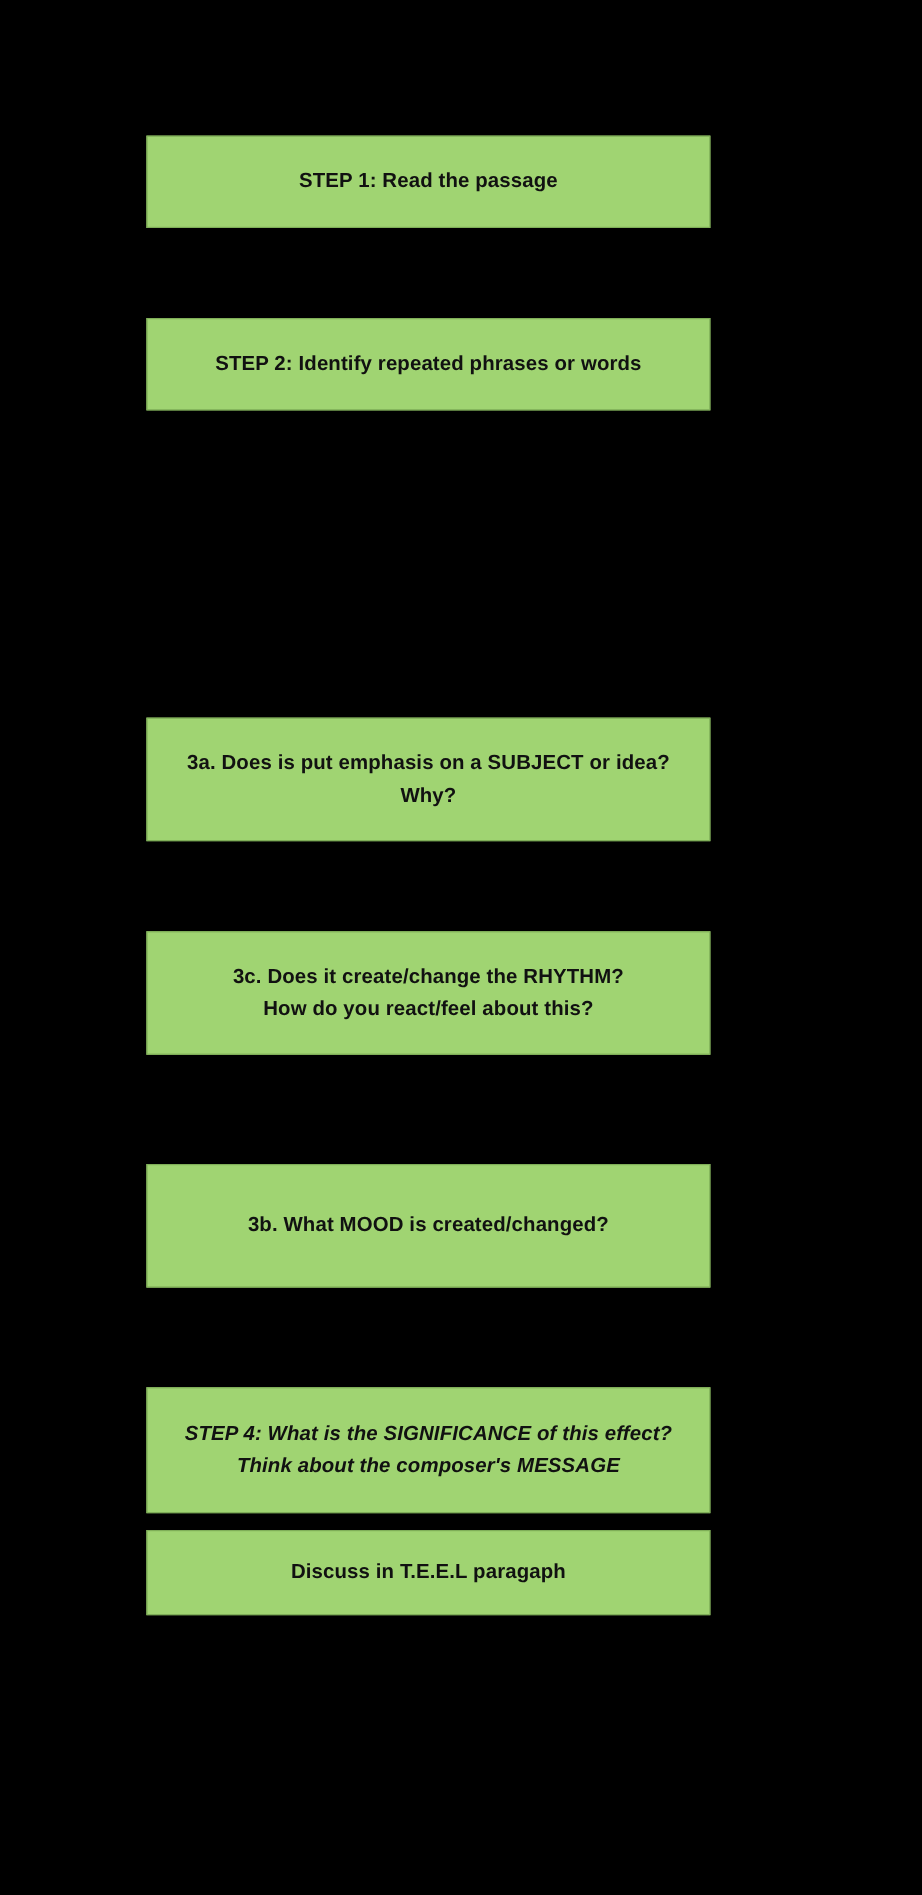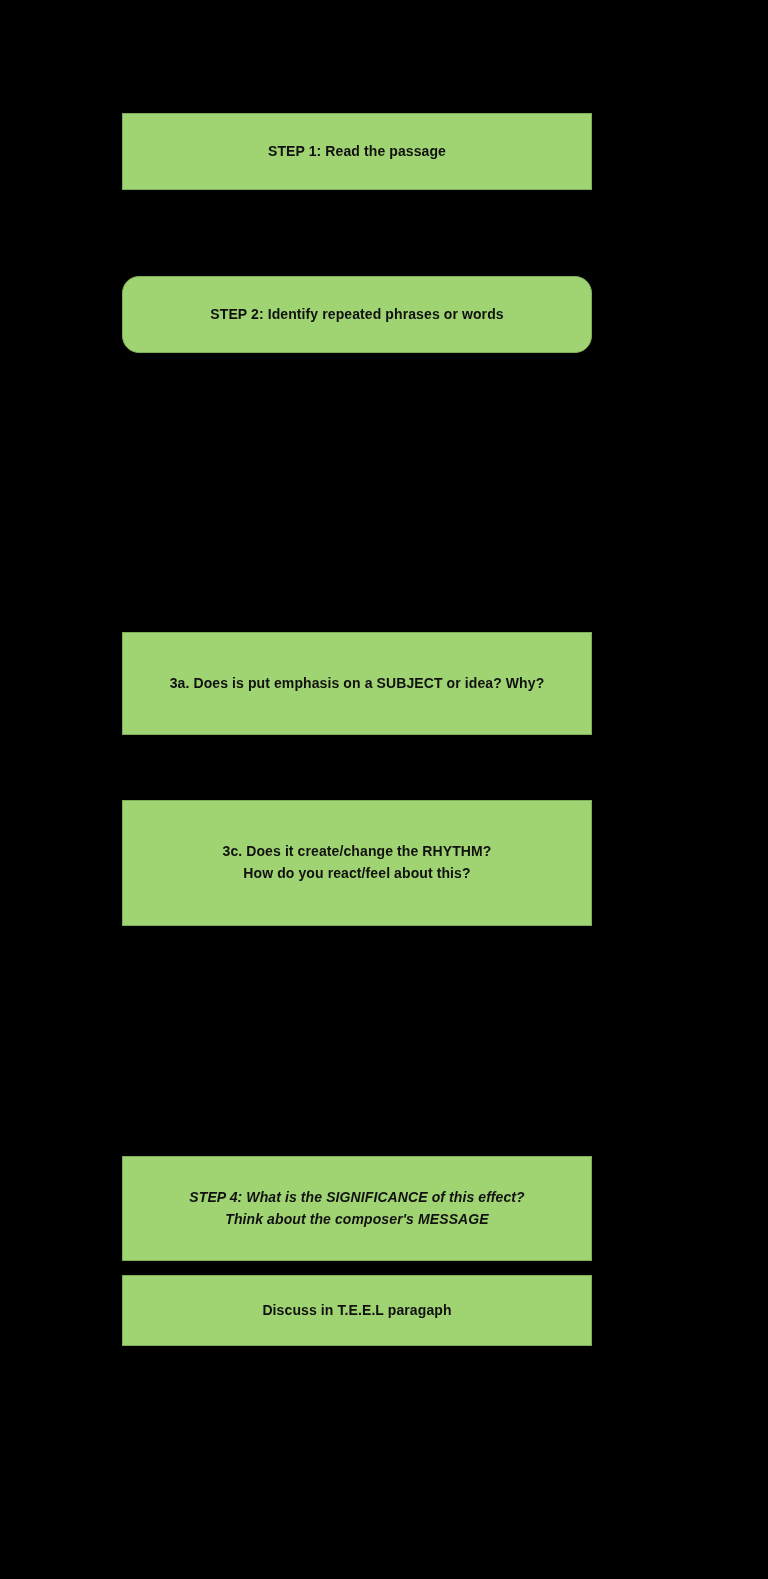--- a/index.html
+++ b/index.html
@@ -28,47 +28,50 @@
     background: #a0d472;
     border: 1px solid #7fae58;
     display: flex;
     align-items: center;
     justify-content: center;
     text-align: center;
     padding: 4px 10px;
   }
   .flow-box-label {
     font-family: "Liberation Sans", sans-serif;
-    font-size: 14px;
+    font-size: 17px;
     font-weight: bold;
     color: #111111;
     line-height: 1.55;
     letter-spacing: 0.1px;
     white-space: pre-line;
     text-align: center;
     width: 100%;
   }
 </style>
 </head>
 <body>
 
 <div class="canvas">
 
 <div class="flow-box" style="top: 113px; height: 77px;">
       <div class="flow-box-label">STEP 1: Read the passage</div>
     </div>
-    <div class="flow-box" style="top: 276px; height: 77px; border-radius: 17px;">
+    <div class="flow-box" style="top: 265px; height: 77px;">
       <div class="flow-box-label">STEP 2: Identify repeated phrases or words</div>
     </div>
-    <div class="flow-box" style="top: 598px; height: 103px; margin-top: 34px;">
+    <div class="flow-box" style="top: 598px; height: 103px;">
       <div class="flow-box-label">3a. Does is put emphasis on a SUBJECT or idea? Why?</div>
     </div>
-    <div class="flow-box" style="top: 800px; height: 126px;">
+    <div class="flow-box" style="top: 776px; height: 103px;">
       <div class="flow-box-label">3c. Does it create/change the RHYTHM?
 How do you react/feel about this?</div>
+    </div>
+    <div class="flow-box" style="top: 970px; height: 103px;">
+      <div class="flow-box-label">3b. What MOOD is created/changed?</div>
     </div>
     <div class="flow-box" style="top: 1156px; height: 105px; font-style: italic;">
       <div class="flow-box-label">STEP 4: What is the SIGNIFICANCE of this effect?
 Think about the composer's MESSAGE</div>
     </div>
     <div class="flow-box" style="top: 1275px; height: 71px;">
       <div class="flow-box-label">Discuss in T.E.E.L paragaph</div>
     </div>
   </div>
 

